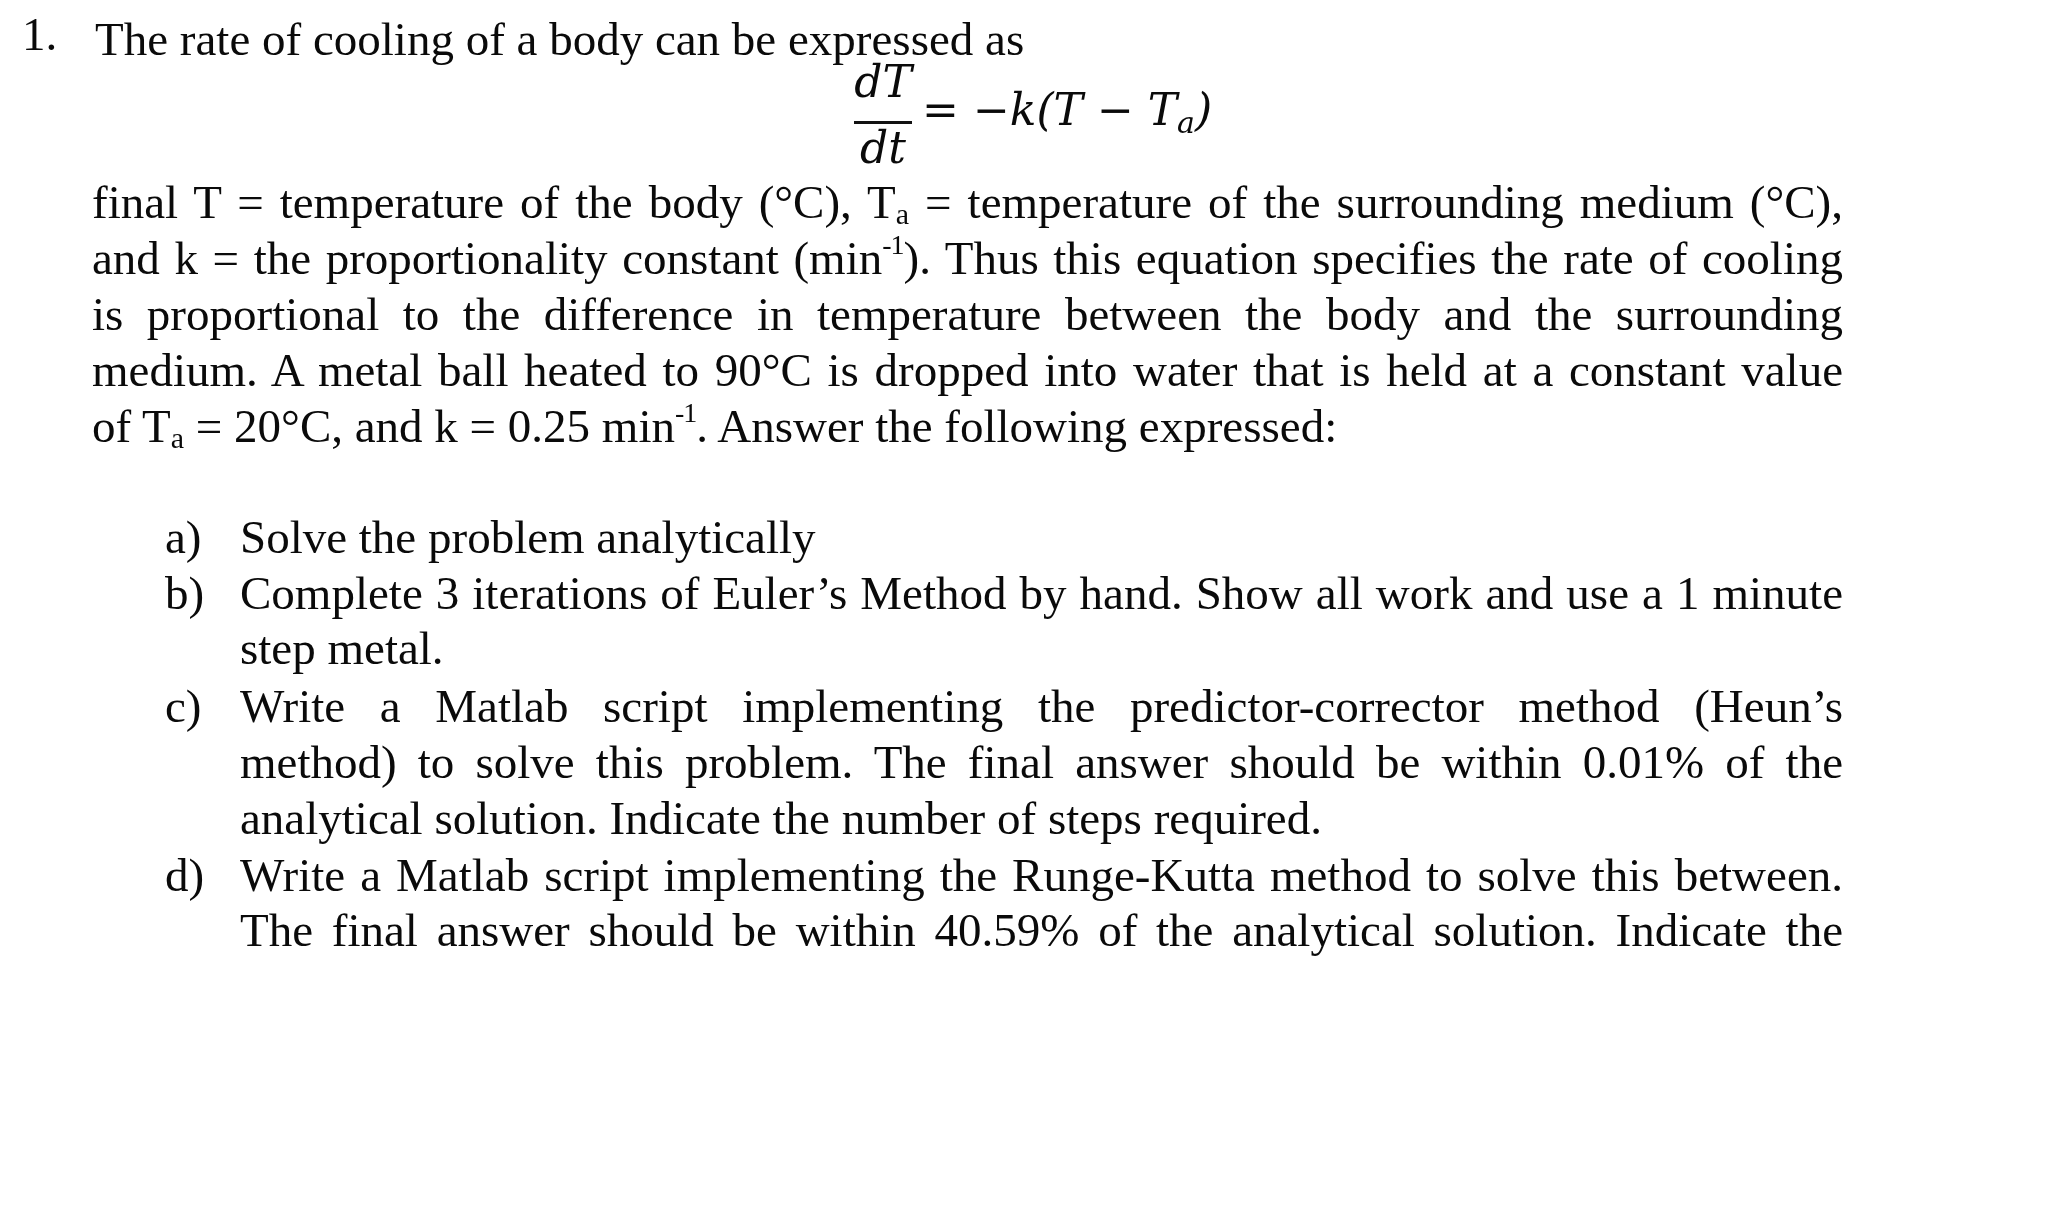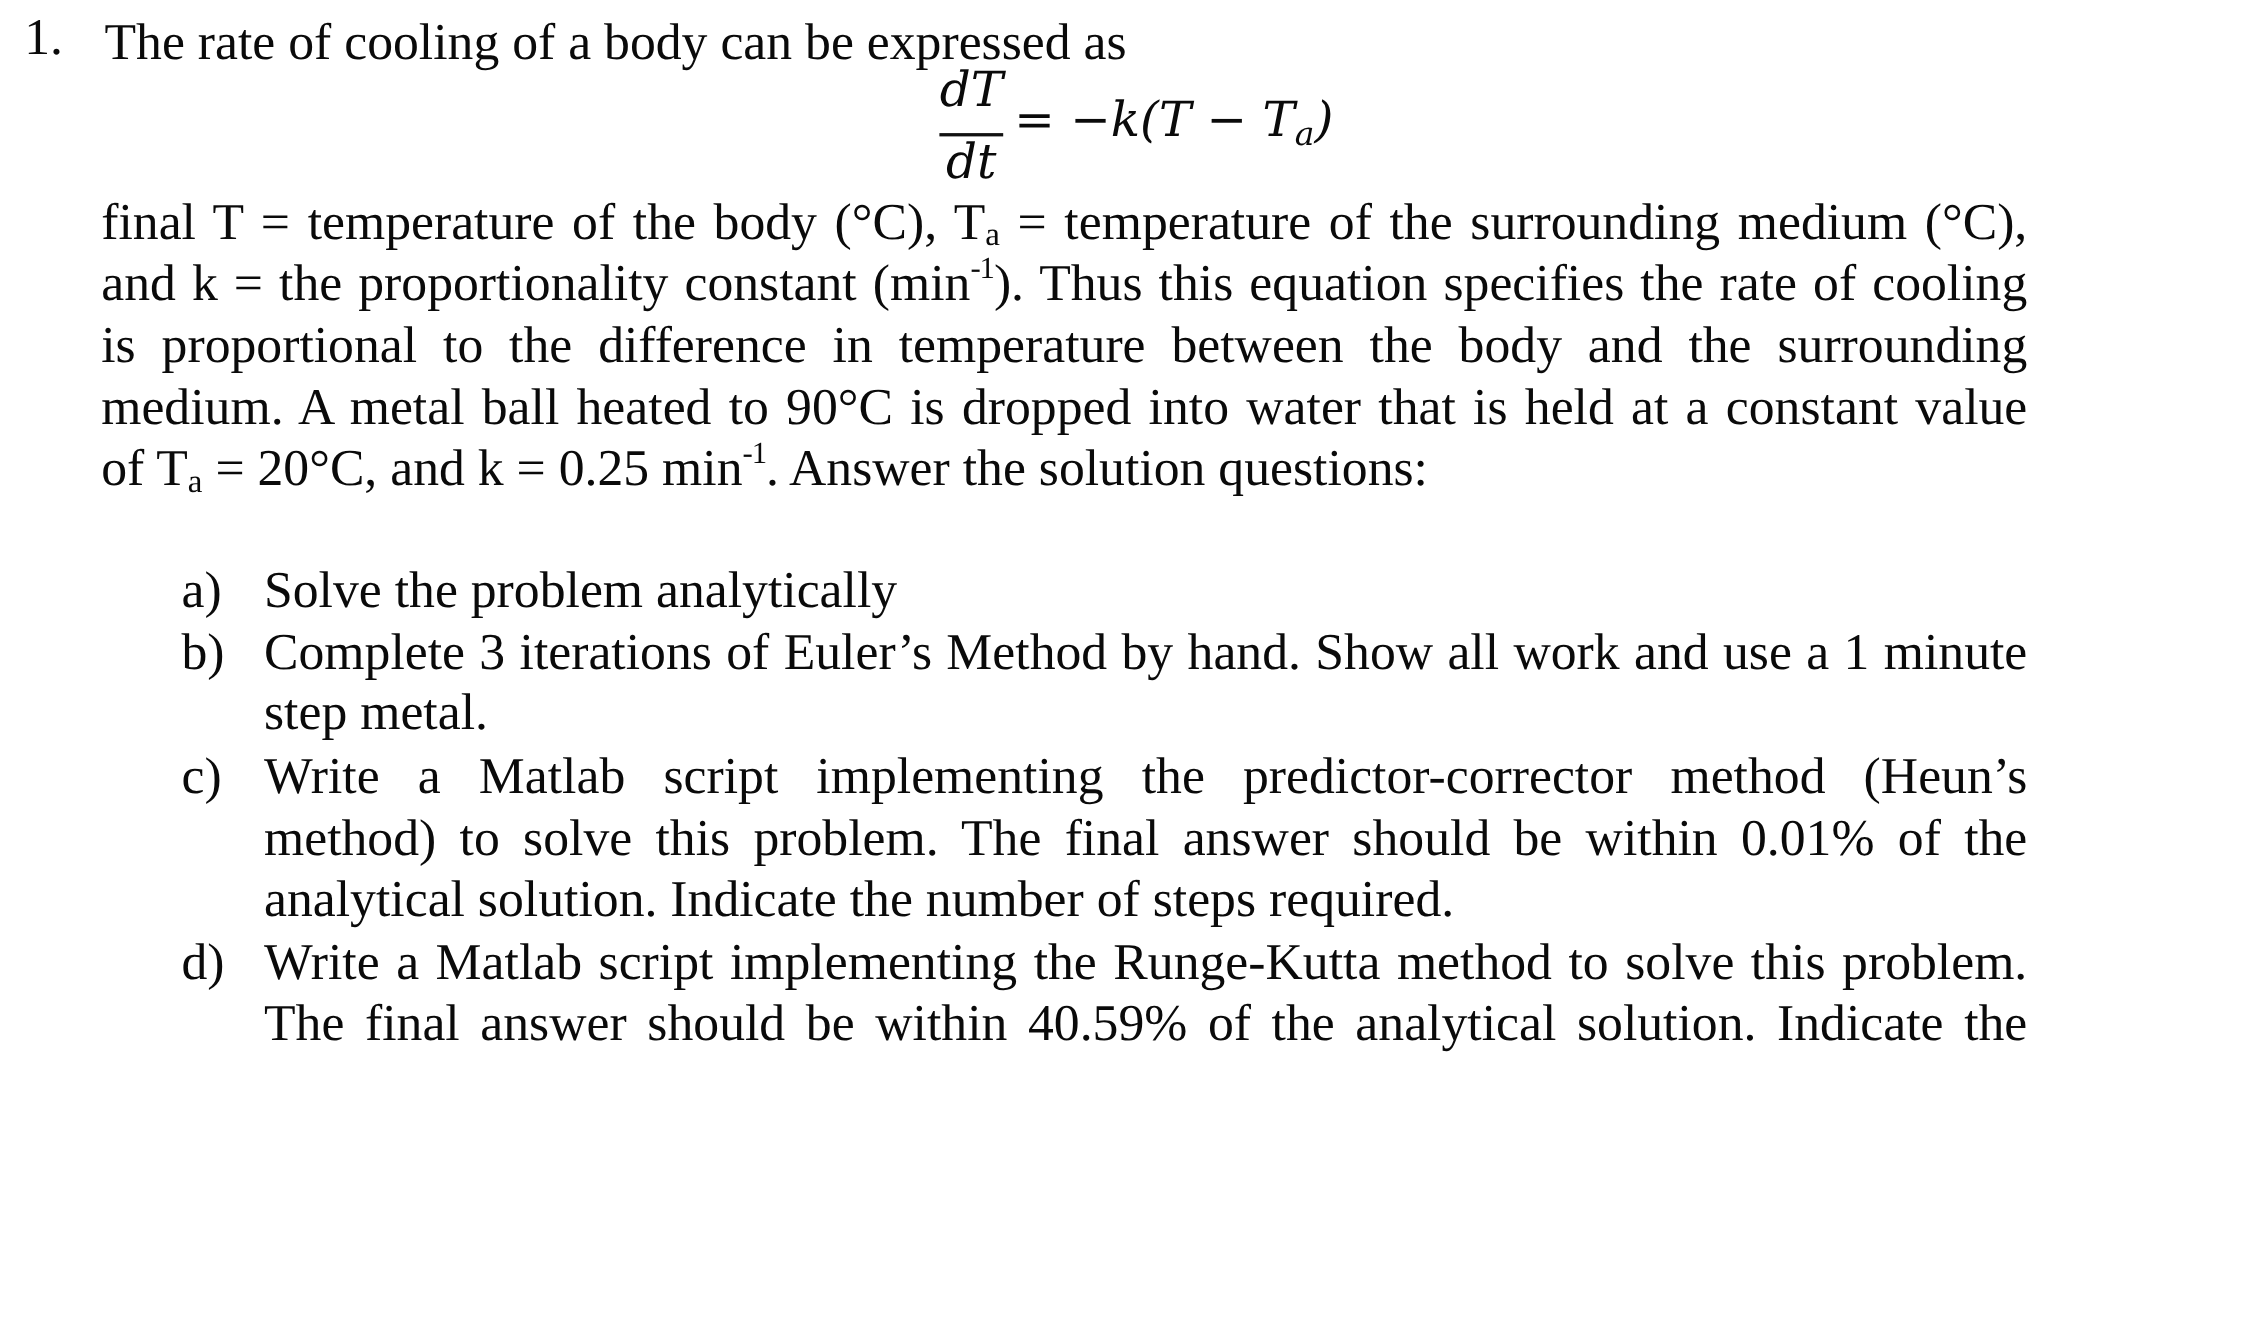--- a/index.html
+++ b/index.html
@@ -128,32 +128,32 @@
 
   <div class="line para just" style="top:174px">
     <span>final T = temperature of the body (°C), T</span><sub class="sub-a">a</sub><span> = temperature of the surrounding medium (°C),</span>
   </div>
   <div class="line para just" style="top:230px">
     <span>and k = the proportionality constant (min</span><sup class="sup-m1">-1</sup><span>). Thus this equation specifies the rate of cooling</span>
   </div>
   <div class="line para just" style="top:286px">is proportional to the difference in temperature between the body and the surrounding</div>
   <div class="line para just" style="top:342px">medium. A metal ball heated to 90°C is dropped into water that is held at a constant value</div>
   <div class="line para" style="top:398px">
-    <span>of T</span><sub class="sub-a">a</sub><span> = 20°C, and k = 0.25 min</span><sup class="sup-m1">-1</sup><span>. Answer the solution questions:</span>
+    <span>of T</span><sub class="sub-a">a</sub><span> = 20°C, and k = 0.25 min</span><sup class="sup-m1">-1</sup><span>. Answer the following expressed:</span>
   </div>
 
   <div class="line item-label" style="top:509px">a)</div>
   <div class="line item-line" style="top:509px">Solve the problem analytically</div>
 
   <div class="line item-label" style="top:565px">b)</div>
   <div class="line item-line just" style="top:565px">Complete 3 iterations of Euler’s Method by hand. Show all work and use a 1 minute</div>
   <div class="line item-line" style="top:620px">step metal.</div>
 
   <div class="line item-label" style="top:678px">c)</div>
   <div class="line item-line just" style="top:678px">Write a Matlab script implementing the predictor-corrector method (Heun’s</div>
   <div class="line item-line just" style="top:734px">method) to solve this problem. The final answer should be within 0.01% of the</div>
   <div class="line item-line" style="top:790px">analytical solution. Indicate the number of steps required.</div>
 
   <div class="line item-label" style="top:847px">d)</div>
-  <div class="line item-line just" style="top:847px">Write a Matlab script implementing the Runge-Kutta method to solve this problem.</div>
+  <div class="line item-line just" style="top:847px">Write a Matlab script implementing the Runge-Kutta method to solve this between.</div>
   <div class="line item-line just" style="top:902px">The final answer should be within 40.59% of the analytical solution. Indicate the</div>
 
 </div>
 
 </body></html>

